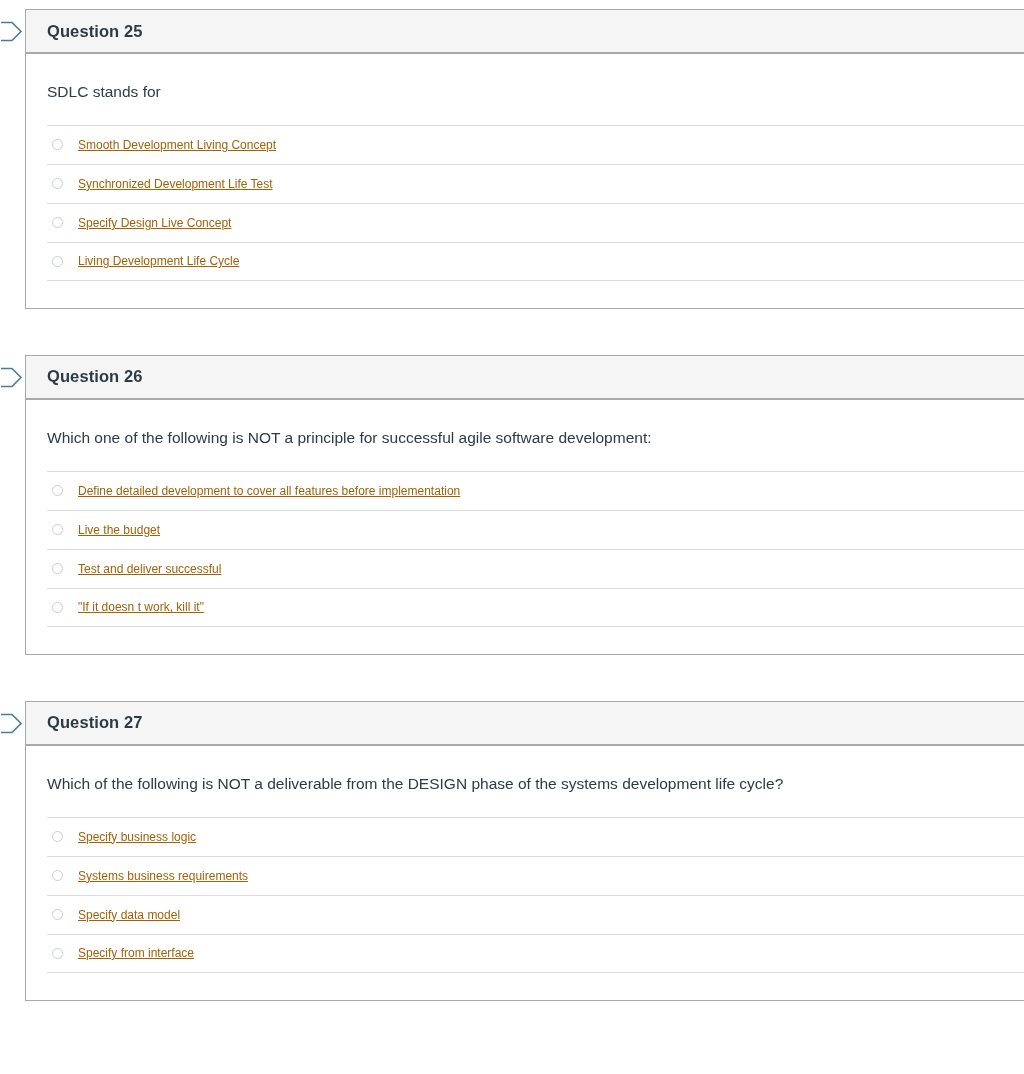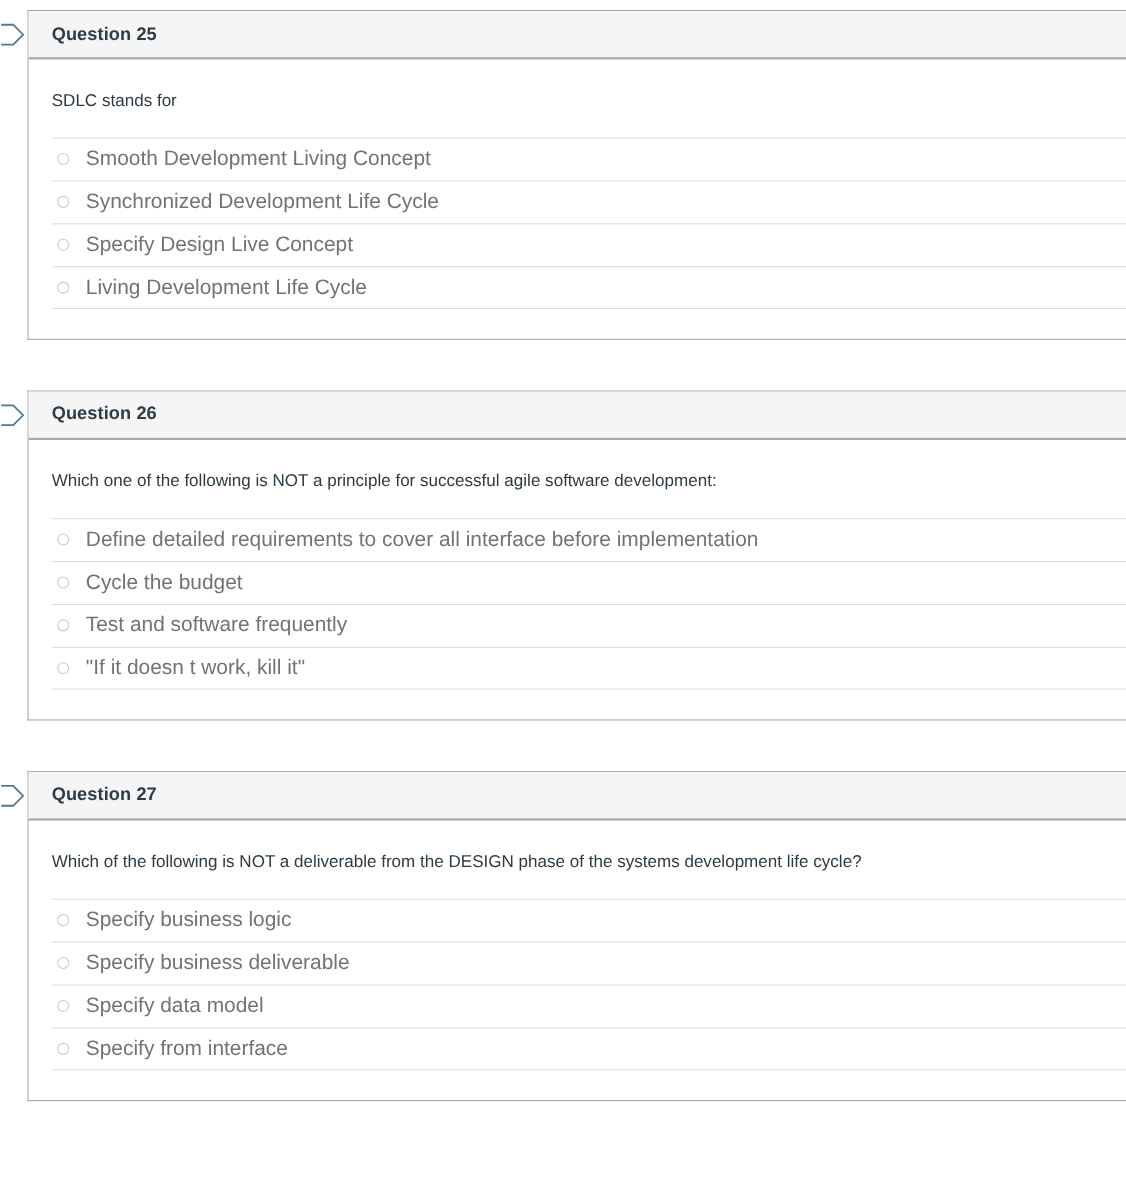--- a/index.html
+++ b/index.html
@@ -96,23 +96,24 @@
     flex: 0 0 auto;
     width: 9px;
     height: 9px;
     border: 1px solid #c7cdd1;
     border-radius: 50%;
     background: #ffffff;
     margin-right: 15px;
     margin-left: 5px;
   }
   .answer-label {
-    font-size: 19px;
-    color: #737373;
+    font-size: 12px;
+    color: #a16207;
     line-height: 1;
+    text-decoration: underline;
   }
 </style>
 </head>
 <body>
 
 <div class="quiz-wrap">
 
   <div class="question-block q25">
     <div class="flag-marker">
       <svg width="22" height="23" viewBox="0 0 22 23" xmlns="http://www.w3.org/2000/svg">
@@ -124,21 +125,21 @@
     </div>
     <div class="question-body">
       <div class="question-text">SDLC stands for</div>
       <ul class="answers">
         <li class="answer-row">
           <span class="radio"></span>
           <span class="answer-label">Smooth Development Living Concept</span>
         </li>
         <li class="answer-row">
           <span class="radio"></span>
-          <span class="answer-label">Synchronized Development Life Cycle</span>
+          <span class="answer-label">Synchronized Development Life Test</span>
         </li>
         <li class="answer-row">
           <span class="radio"></span>
           <span class="answer-label">Specify Design Live Concept</span>
         </li>
         <li class="answer-row">
           <span class="radio"></span>
           <span class="answer-label">Living Development Life Cycle</span>
         </li>
       </ul>
@@ -152,29 +153,29 @@
       </svg>
     </div>
     <div class="question-header">
       <span class="q-title">Question 26</span>
     </div>
     <div class="question-body">
       <div class="question-text">Which one of the following is NOT a principle for successful agile software development:</div>
       <ul class="answers">
         <li class="answer-row">
           <span class="radio"></span>
-          <span class="answer-label">Define detailed requirements to cover all interface before implementation</span>
-        </li>
-        <li class="answer-row">
-          <span class="radio"></span>
-          <span class="answer-label">Cycle the budget</span>
-        </li>
-        <li class="answer-row">
-          <span class="radio"></span>
-          <span class="answer-label">Test and software frequently</span>
+          <span class="answer-label">Define detailed development to cover all features before implementation</span>
+        </li>
+        <li class="answer-row">
+          <span class="radio"></span>
+          <span class="answer-label">Live the budget</span>
+        </li>
+        <li class="answer-row">
+          <span class="radio"></span>
+          <span class="answer-label">Test and deliver successful</span>
         </li>
         <li class="answer-row">
           <span class="radio"></span>
           <span class="answer-label">"If it doesn t work, kill it"</span>
         </li>
       </ul>
     </div>
   </div>
 
   <div class="question-block q27">
@@ -188,21 +189,21 @@
     </div>
     <div class="question-body">
       <div class="question-text">Which of the following is NOT a deliverable from the DESIGN phase of the systems development life cycle?</div>
       <ul class="answers">
         <li class="answer-row">
           <span class="radio"></span>
           <span class="answer-label">Specify business logic</span>
         </li>
         <li class="answer-row">
           <span class="radio"></span>
-          <span class="answer-label">Specify business deliverable</span>
+          <span class="answer-label">Systems business requirements</span>
         </li>
         <li class="answer-row">
           <span class="radio"></span>
           <span class="answer-label">Specify data model</span>
         </li>
         <li class="answer-row">
           <span class="radio"></span>
           <span class="answer-label">Specify from interface</span>
         </li>
       </ul>

